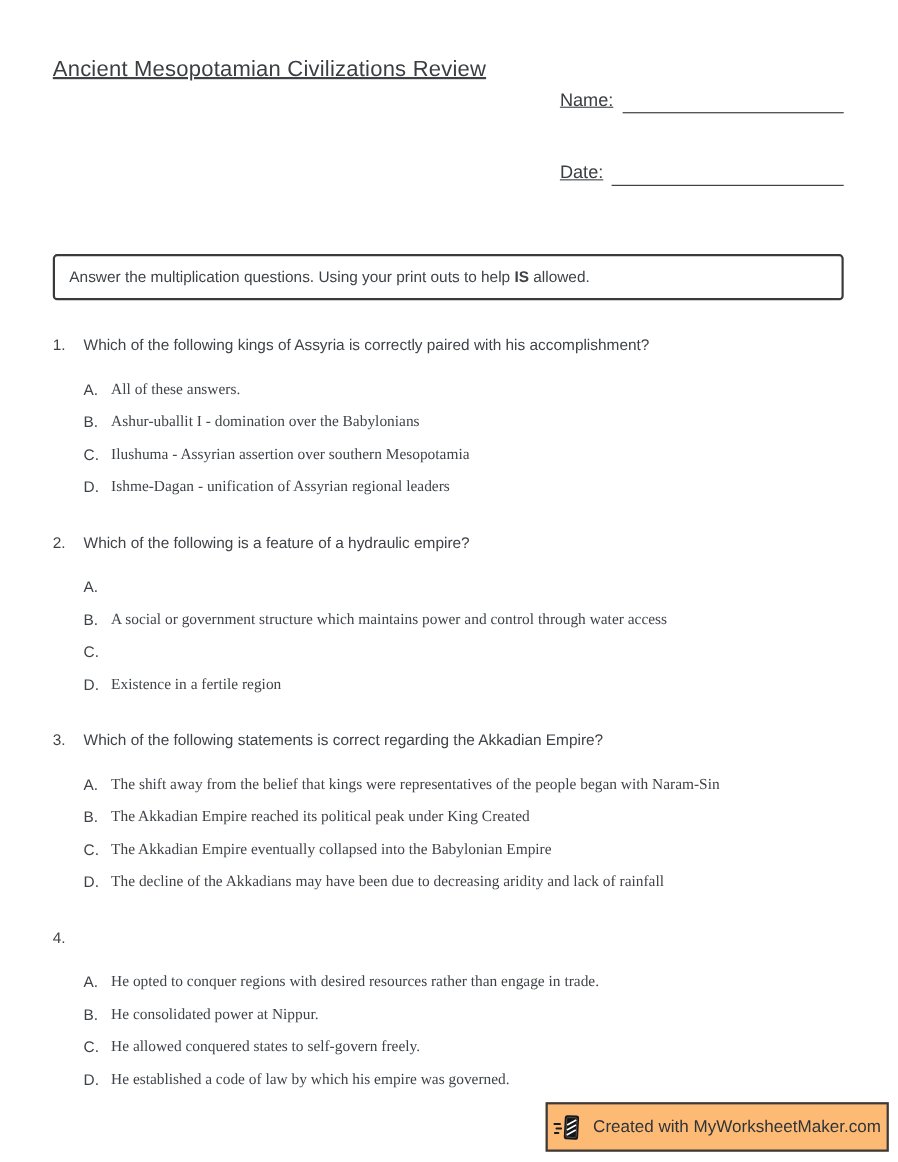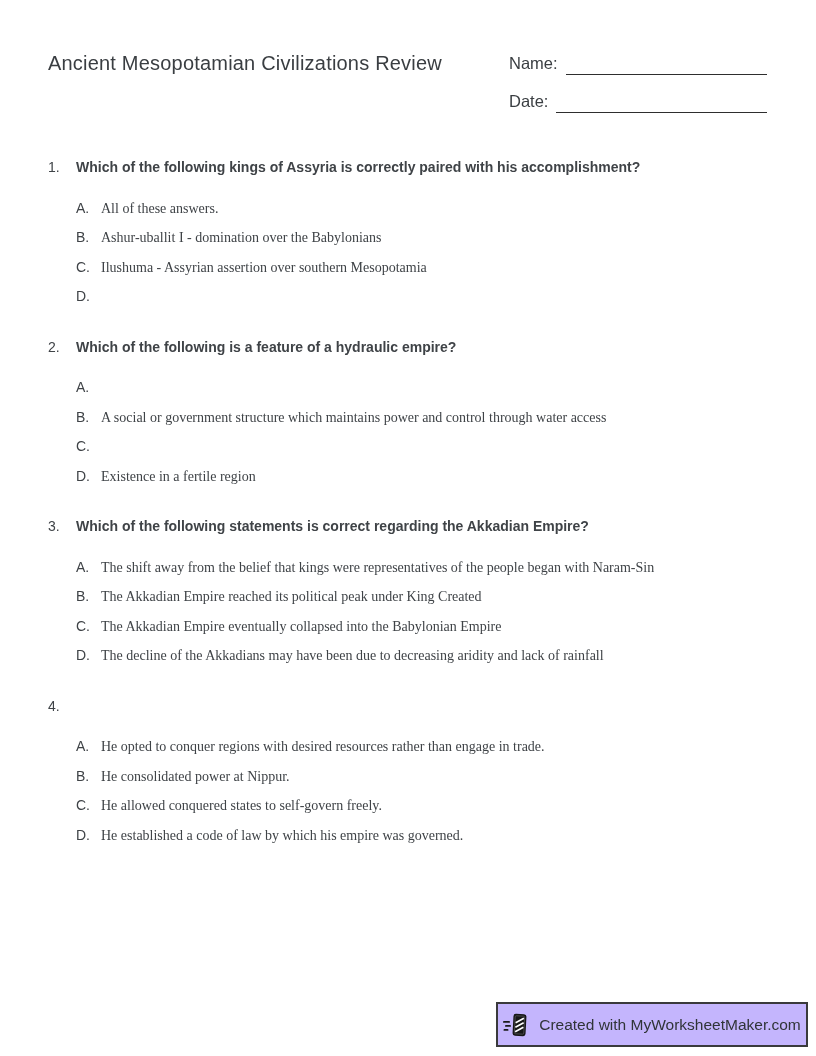--- a/index.html
+++ b/index.html
@@ -13,39 +13,41 @@
     width: 816px;
     height: 1056px;
     background: #ffffff;
     padding: 51px 49px 0 48px;
     overflow: hidden;
   }
   
   .header {
     display: flex;
     align-items: flex-start;
+    text-decoration: underline;
   }
   .title {
     font-size: 20px;
     font-weight: 400;
     color: #3a3e42;
     letter-spacing: 0.2px;
     flex: 1;
     padding-top: 1px;
   }
   .fields {
     width: 258px;
     display: flex;
     flex-direction: column;
   }
   .field-row {
     display: flex;
     align-items: flex-end;
     height: 24px;
     margin-bottom: 14px;
+    margin-top: 28px;
   }
   .field-label {
     font-size: 16.5px;
     color: #3a3e42;
     white-space: nowrap;
     padding-bottom: 2px;
   }
   .field-line {
     flex: 1;
     margin-left: 8px;
@@ -77,21 +79,20 @@
   .q-num {
     width: 28px;
     flex: 0 0 28px;
     font-size: 14px;
     line-height: 19.5px;
   }
   .q-text {
     font-size: 14px;
     line-height: 19.5px;
     white-space: pre-line;
-    font-weight: bold;
   }
   .options {
     margin-top: 21px;
     margin-left: 28px;
   }
   .option {
     display: flex;
     align-items: center;
     margin-bottom: 10px;
   }
@@ -107,21 +108,21 @@
     font-family: Liberation Serif, serif;
   }
   
   .footer-badge {
     position: absolute;
     right: 8px;
     bottom: 9px;
     width: 312px;
     height: 45px;
     border: 2px solid #3a3a3c;
-    background: #c4b5fd;
+    background: #fdba74;
     display: flex;
     align-items: center;
     justify-content: center;
     gap: 9px;
   }
   .footer-text {
     font-size: 15.5px;
     color: #303438;
   }
   .logo { flex: 0 0 auto; display: flex; }
@@ -138,20 +139,23 @@
         <span class="field-label">Name:</span>
         <span class="field-line"></span>
       </div>
       <div class="field-row">
         <span class="field-label">Date:</span>
         <span class="field-line"></span>
       </div>
     </div>
   </div>
 
+  <div class="instruction-box">
+    <span>Answer the multiplication questions. Using your print outs to help </span><b>IS</b><span> allowed.</span>
+  </div>
 
   <div class="questions">
 
     <div class="question">
       <div class="q-row">
         <span class="q-num">1.</span>
         <span class="q-text">Which of the following kings of Assyria is correctly paired with his accomplishment?</span>
       </div>
       <div class="options">
         <div class="option">
@@ -161,20 +165,21 @@
         <div class="option">
           <span class="opt-letter">B.</span>
           <span class="opt-text">Ashur-uballit I - domination over the Babylonians</span>
         </div>
         <div class="option">
           <span class="opt-letter">C.</span>
           <span class="opt-text">Ilushuma - Assyrian assertion over southern Mesopotamia</span>
         </div>
         <div class="option">
           <span class="opt-letter">D.</span>
+          <span class="opt-text">Ishme-Dagan - unification of Assyrian regional leaders</span>
         </div>
       </div>
     </div>
 
     <div class="question">
       <div class="q-row">
         <span class="q-num">2.</span>
         <span class="q-text">Which of the following is a feature of a hydraulic empire?</span>
       </div>
       <div class="options">

